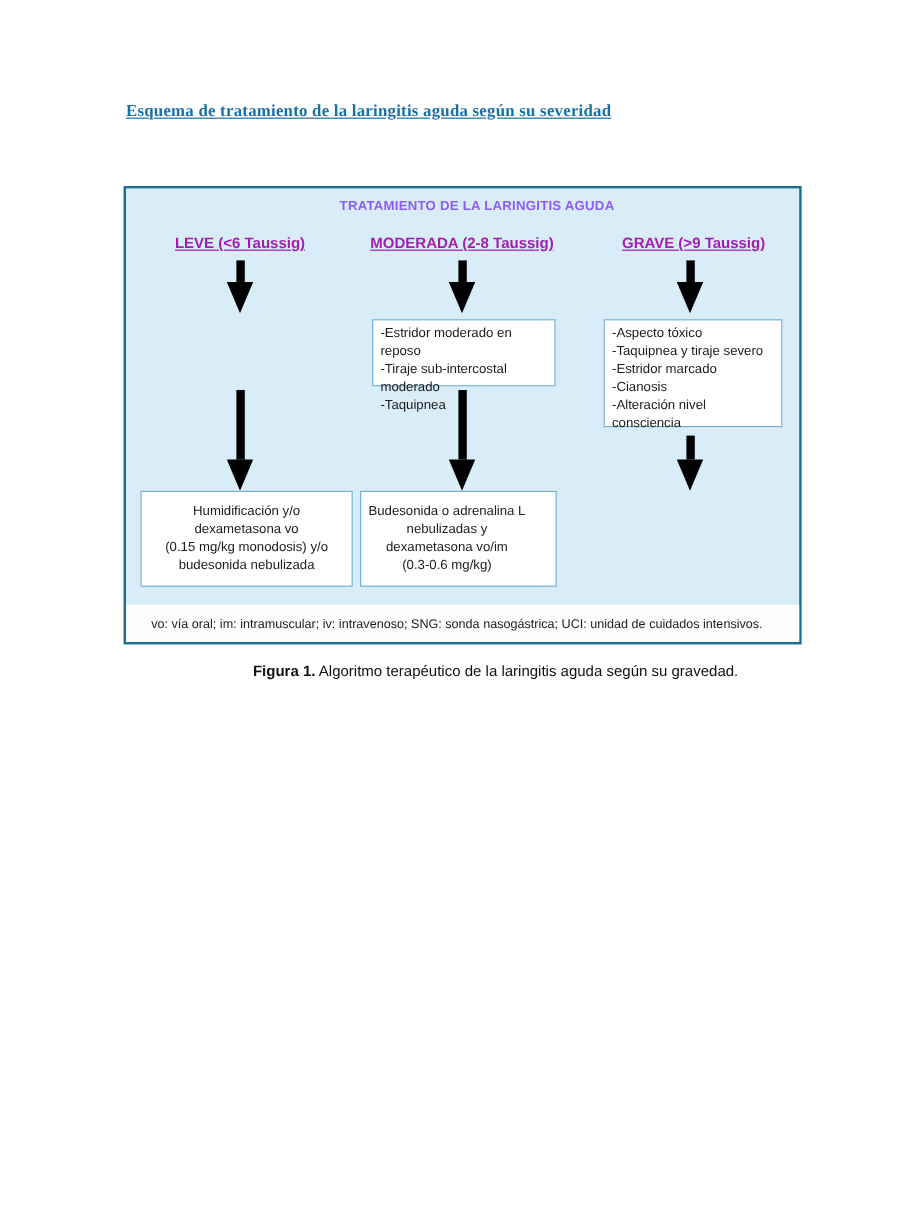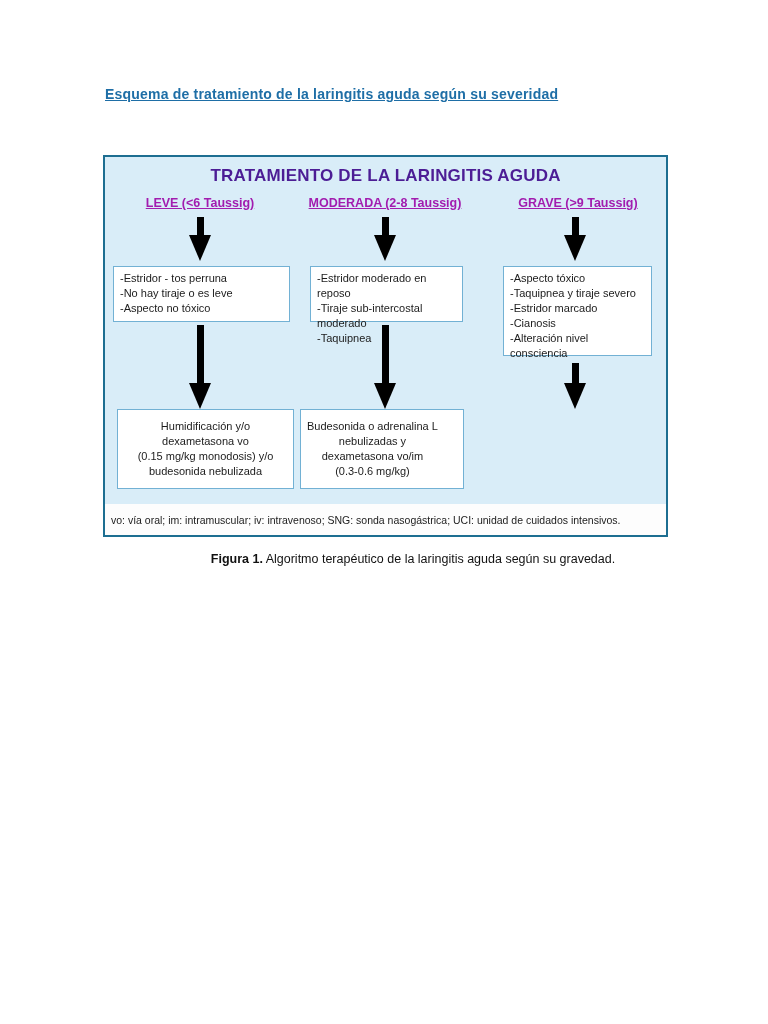--- a/index.html
+++ b/index.html
@@ -5,30 +5,30 @@
   html,body{margin:0;padding:0;}
   body{
     width:768px;height:1024px;background:#ffffff;position:relative;
     font-family:"Liberation Sans","DejaVu Sans",sans-serif;color:#1b1b1b;
     overflow:hidden;
   }
   
   .page-title{
     position:absolute;left:105px;top:86px;
     font-size:14px;font-weight:bold;color:#1e6ea6;
-    text-decoration:underline;letter-spacing:.2px;
+    text-decoration:underline;letter-spacing:.2px;font-family:Liberation Serif, serif;
   }
   
   .figure-frame{
     position:absolute;left:103px;top:155px;width:561px;height:378px;
     background:#d9edf8;border:2px solid #1d6e91;
   }
   .figure-title{
     position:absolute;left:0;top:9px;width:100%;text-align:center;
-    font-size:17px;font-weight:bold;color:#4c1d95;letter-spacing:.2px;
+    font-size:11px;font-weight:bold;color:#8b5cf6;letter-spacing:.2px;padding-left:12px;
   }
   .col-header{
     position:absolute;top:39px;width:190px;text-align:center;
     font-size:12.5px;font-weight:bold;color:#a21caf;text-decoration:underline;
   }
   .col-header.c0{left:0;}
   .col-header.c1{left:185px;}
   .col-header.c2{left:378px;}
   
   .arrow{
@@ -58,21 +58,21 @@
   .sym.c0{left:8px;width:177px;height:56px;}
   .sym.c1{left:205px;width:153px;height:56px;}
   .sym.c2{left:398px;width:149px;height:90px;}
   .trt{top:252px;height:80px;padding:4px 6px;}
   .trt.c0{left:12px;width:177px;display:flex;align-items:center;justify-content:center;text-align:center;}
   .trt.c1{left:195px;width:164px;display:flex;align-items:center;justify-content:flex-start;text-align:center;}
   .trt.c2{left:384px;width:177px;top:249px;height:84px;display:flex;align-items:center;text-align:left;}
   
   .footnote{
     position:absolute;left:0;bottom:0;width:100%;height:31px;background:#fdfdfd;
-    display:flex;align-items:center;box-sizing:border-box;padding-left:6px;
+    display:flex;align-items:center;box-sizing:border-box;padding-left:21px;
     font-size:10.5px;color:#1b1b1b;
   }
   
   .figure-caption{
     position:absolute;left:34px;top:552px;width:734px;text-align:center;
     font-size:12.5px;color:#111;
   }
   .figure-caption .lead{font-weight:bold;margin-left:24px;}
 </style>
 </head>
@@ -94,23 +94,20 @@
     </div>
   <div class="arrow r1 c1">
       <div class="stem"></div>
       <div class="head"></div>
     </div>
   <div class="arrow r1 c2">
       <div class="stem"></div>
       <div class="head"></div>
     </div>
 
-  <div class="wbox sym c0">-Estridor - tos perruna
--No hay tiraje o es leve
--Aspecto no tóxico</div>
   <div class="wbox sym c2">-Aspecto tóxico
 -Taquipnea y tiraje severo
 -Estridor marcado
 -Cianosis
 -Alteración nivel consciencia</div>
   <div class="wbox sym c1">-Estridor moderado en reposo
 -Tiraje sub-intercostal moderado
 -Taquipnea</div>
 
   <div class="arrow r2 c0">

